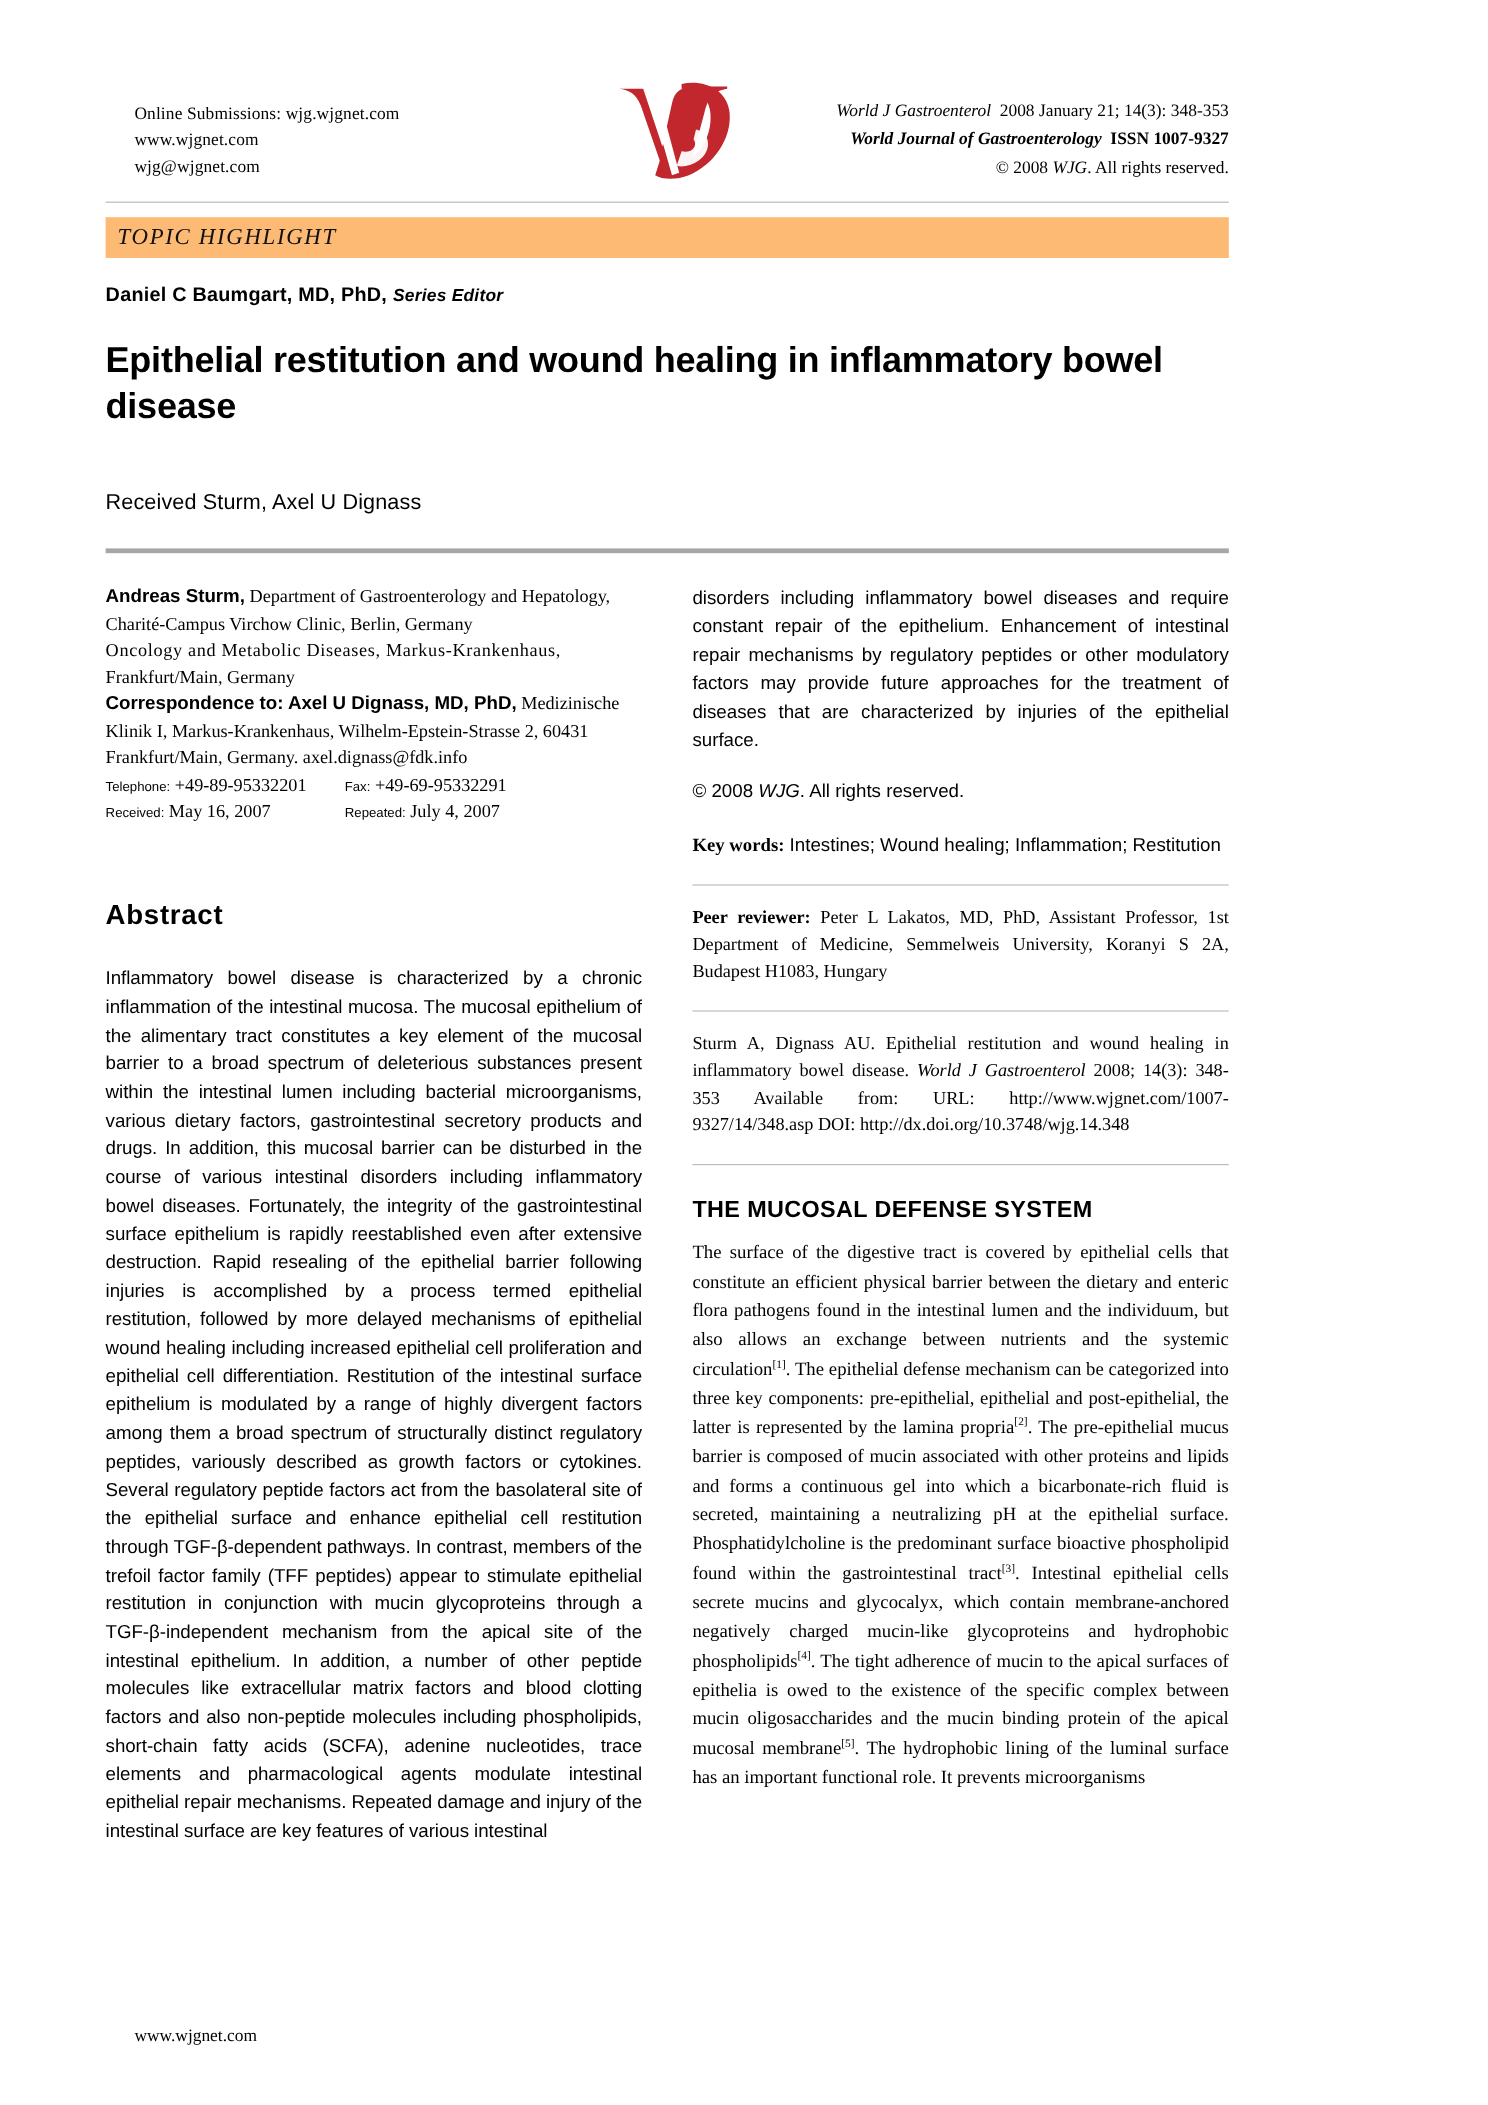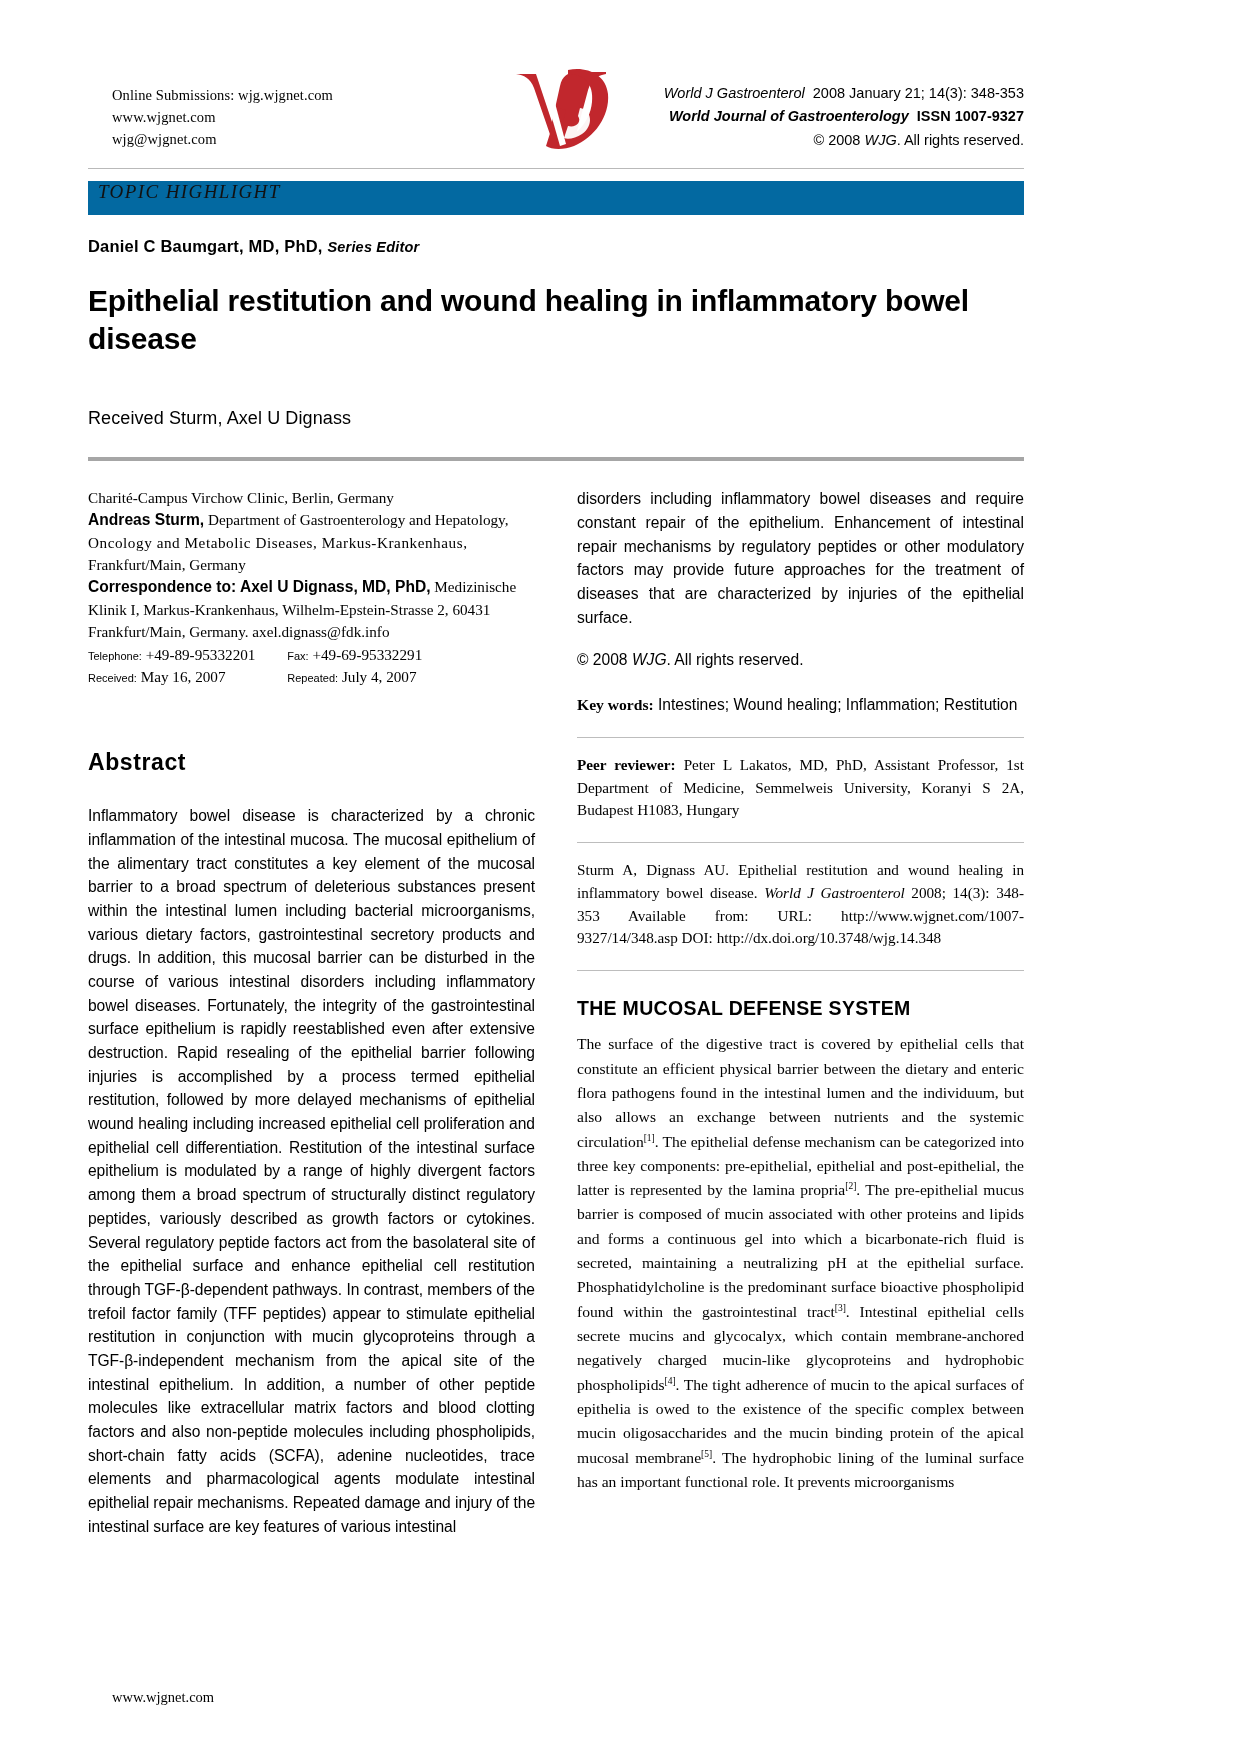--- a/index.html
+++ b/index.html
@@ -36,40 +36,40 @@
     white-space:pre-line;
   }
   .mast-logo{
     position:absolute;
     left:406px; top:2px;
     width:122px; height:88px;
   }
   .mast-right{
     position:absolute;right:0;top:20px;
     text-align:right;
-    font-family:Liberation Sans, sans-serif;
+    font-family:Liberation Serif, serif;
     font-size:14.5px;
     line-height:1.62;
   }
   .mast-right .ital{font-style:italic;}
   .mast-right .line2{font-weight:bold;font-style:italic;}
   .mast-right .line2 .plain{font-weight:bold;font-style:normal;}
   .mast-right .line3 .plain{font-style:normal;}
 
   .rule-thin{
     border:0;border-top:1px solid #b9b9b9;
     margin:6px 0 0 0;height:0;
   }
 
   
   .topic-band{
     margin-top:12px;
-    background:#0369a1;
+    background:#fdba74;
     height:34px;
-    display:flex;align-items:flex-start;
+    display:flex;align-items:center;
     padding-left:10px;
     box-sizing:border-box;
   }
   .topic-band .t{
     font-family:"Liberation Serif", serif;
     font-style:italic;
     font-size:19px;
     letter-spacing:1.4px;
     color:#111;
   }
@@ -289,25 +289,25 @@
 
     <div class="art-authors">Received Sturm, Axel U Dignass</div>
 
     <div class="rule-thick"></div>
 
     <div class="cols">
 
       <div class="col">
 
         <div class="affil">
-          <p>Charité-Campus Virchow Clinic, Berlin, Germany</p>
           <p>
             <span class="nm">Andreas Sturm,</span>
             <span>Department of Gastroenterology and Hepatology,</span>
           </p>
+          <p>Charité-Campus Virchow Clinic, Berlin, Germany</p>
           <p class="sp">Oncology and Metabolic Diseases, Markus-Krankenhaus,</p>
           <p>Frankfurt/Main, Germany</p>
           <p>
             <span class="lbl">Correspondence to: Axel U Dignass, MD, PhD,</span>
             <span>Medizinische</span>
           </p>
           <p>Klinik I, Markus-Krankenhaus, Wilhelm-Epstein-Strasse 2, 60431</p>
           <p>Frankfurt/Main, Germany. axel.dignass@fdk.info</p>
         </div>
 

